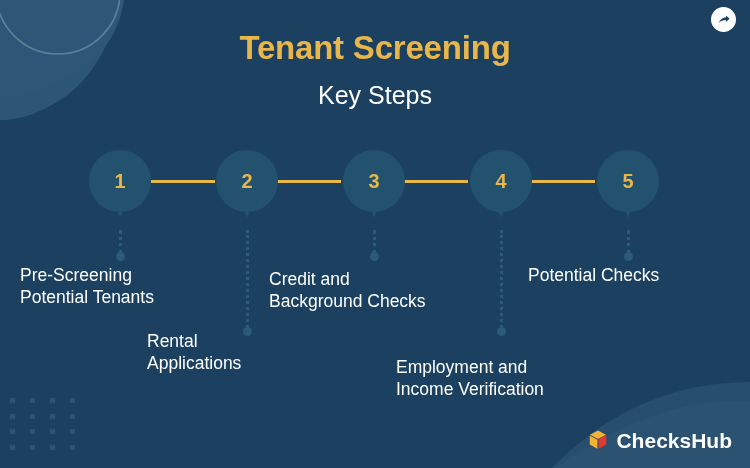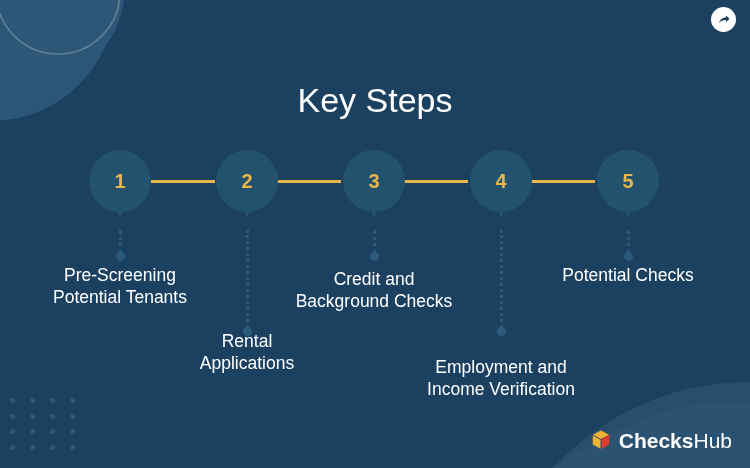--- a/index.html
+++ b/index.html
@@ -46,21 +46,21 @@
   .title {
     position:absolute; left:0; right:0; top:29px;
     text-align:center;
     font-size:33px; font-weight:bold;
     color:#e8b64a;
     letter-spacing:-0.2px;
   }
   .subtitle {
     position:absolute; left:0; right:0; top:81px;
     text-align:center;
-    font-size:34px; font-weight:normal;
+    font-size:25px; font-weight:normal;
     color:#ffffff;
   }
 
   
   .timeline {
     position:absolute; left:0; top:0; width:750px; height:468px;
   }
   .connector {
     position:absolute;
     height:3px;
@@ -103,37 +103,37 @@
     left:0;
   }
   .dropdot {
     position:absolute;
     width:9px; height:9px; border-radius:50%;
     background:#2c5a79;
   }
 
   .label {
     position:absolute;
-    text-align:center;
+    text-align:left;
     color:#ffffff;
     font-size:17.5px;
     line-height:1.28;
     white-space:pre-line;
   }
 
   
   .logo {
     position:absolute; right:18px; bottom:17px;
     display:flex; align-items:center; gap:7px;
   }
   .logo-text {
     font-size:21px; color:#ffffff; line-height:1;
   }
   .logo-text b { font-weight:bold; }
-  .logo-text span { font-weight:normal; }
+  .logo-text span { font-weight:bold; }
 </style>
 </head>
 <body>
 
 <div class="stage">
 
   <div class="bg">
     <svg viewBox="0 0 750 468" xmlns="http://www.w3.org/2000/svg">
       <rect x="0" y="0" width="750" height="468" fill="#1b4060"></rect>
       <path d="M0,0 L120,0 C120,0 112,62 66,96 C30,122 0,120 0,120 Z" fill="#2e5777" opacity="0.95"></path>
@@ -162,20 +162,21 @@
       <i></i>
       <i></i>
   </div>
 
   <div class="share-btn">
     <svg width="14" height="14" viewBox="0 0 16 16">
       <path d="M2.2 11.4 C3.6 6.6 7.2 5.2 10.2 5.1 L10.2 2.8 L14.4 6.6 L10.2 10.2 L10.2 8.0 C7.0 8.0 4.2 9.0 2.2 11.4 Z" fill="#1b4060"></path>
     </svg>
   </div>
 
+  <div class="title">Tenant Screening</div>
   <div class="subtitle">Key Steps</div>
 
   <div class="timeline">
 
     <div class="connector" style="left:151px; width:64px;"></div>
     <div class="connector" style="left:277px; width:64px;"></div>
     <div class="connector" style="left:404px; width:64px;"></div>
     <div class="connector" style="left:531px; width:64px;"></div>
 
     <div class="step">

